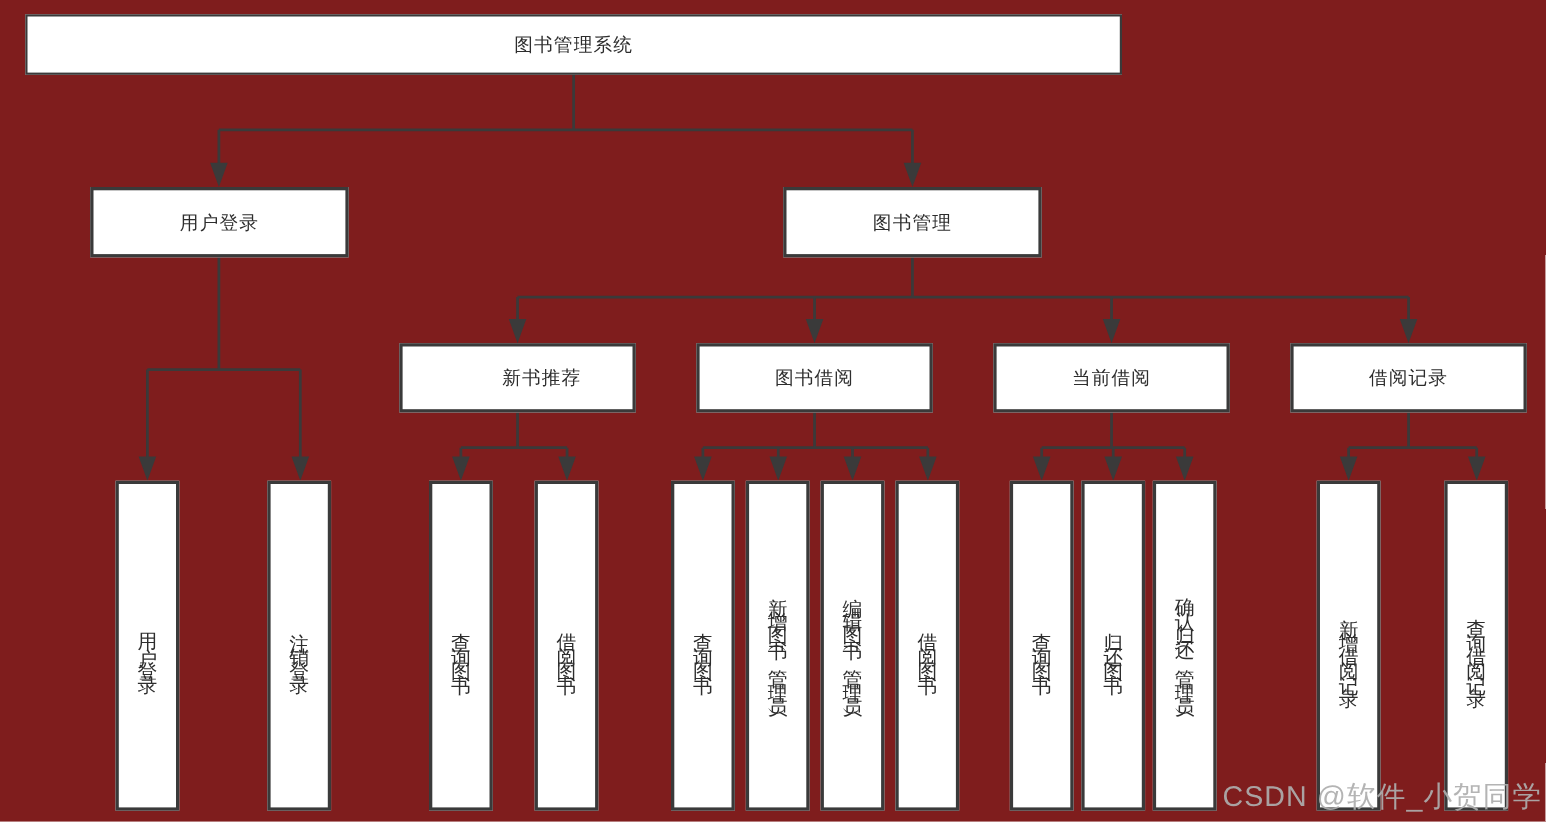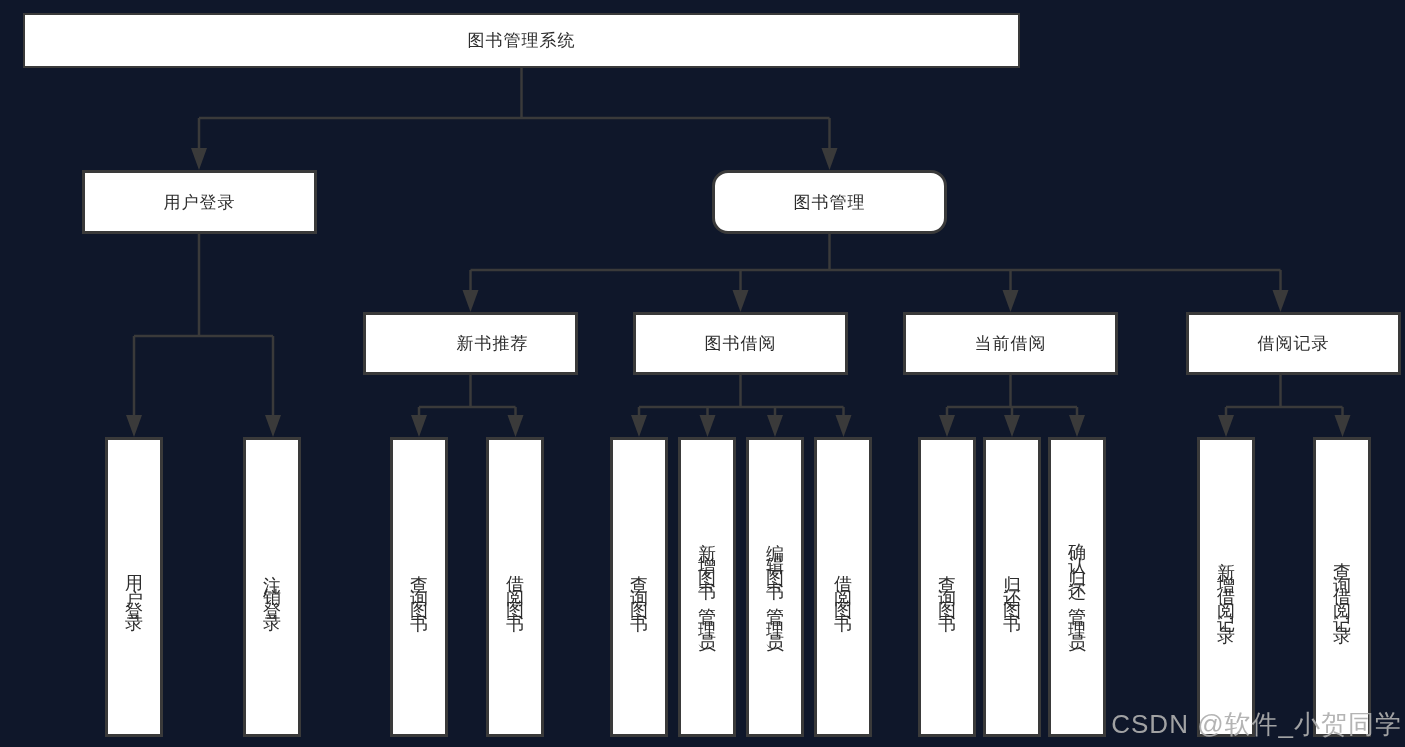--- a/index.html
+++ b/index.html
@@ -5,21 +5,21 @@
   :root{
     --line:#3a3a3a;
     --ink:#2d2d2d;
     --wm:#aeaeae;
   }
   html,body{margin:0;padding:0;background:#ffffff;}
   body{font-family:"Liberation Sans","DejaVu Sans",sans-serif;}
   .stage{
     position:relative;
     width:1405px;height:747px;
-    background:#0f172a;
+    background:#7f1d1d;
     overflow:hidden;
   }
   .connectors{position:absolute;left:0;top:0;z-index:1;}
   .box{
     position:absolute;
     box-sizing:border-box;
     border:3px solid var(--line);
     background:#ffffff;
     display:flex;align-items:center;justify-content:center;
     color:var(--ink);
@@ -96,34 +96,34 @@
     </g>
   </svg>
 
   <div class="box root-box" style="left:23px;top:13px;width:997px;height:55px;">
     <span class="hlabel">图书管理系统</span>
   </div>
 
   <div class="box" style="left:82px;top:170px;width:235px;height:64px;">
     <span class="hlabel">用户登录</span>
   </div>
-  <div class="box" style="left:712px;top:170px;width:235px;height:64px;border-radius:16px;">
+  <div class="box" style="left:712px;top:170px;width:235px;height:64px;">
     <span class="hlabel">图书管理</span>
   </div>
 
   <div class="box" style="left:363px;top:312px;width:215px;height:63px;padding-left:44px;">
     <span class="hlabel">新书推荐</span>
   </div>
   <div class="box" style="left:633px;top:312px;width:215px;height:63px;">
     <span class="hlabel">图书借阅</span>
   </div>
   <div class="box" style="left:903px;top:312px;width:215px;height:63px;">
     <span class="hlabel">当前借阅</span>
   </div>
-  <div class="box" style="left:1173px;top:312px;width:215px;height:63px;margin-left:13px;">
+  <div class="box" style="left:1173px;top:312px;width:215px;height:63px;">
     <span class="hlabel">借阅记录</span>
   </div>
 
   <div class="box vbox" style="left:105px;">
     <span class="vlabel">用户登录</span>
   </div>
   <div class="box vbox" style="left:243px;">
     <span class="vlabel">注销登录</span>
   </div>
 

